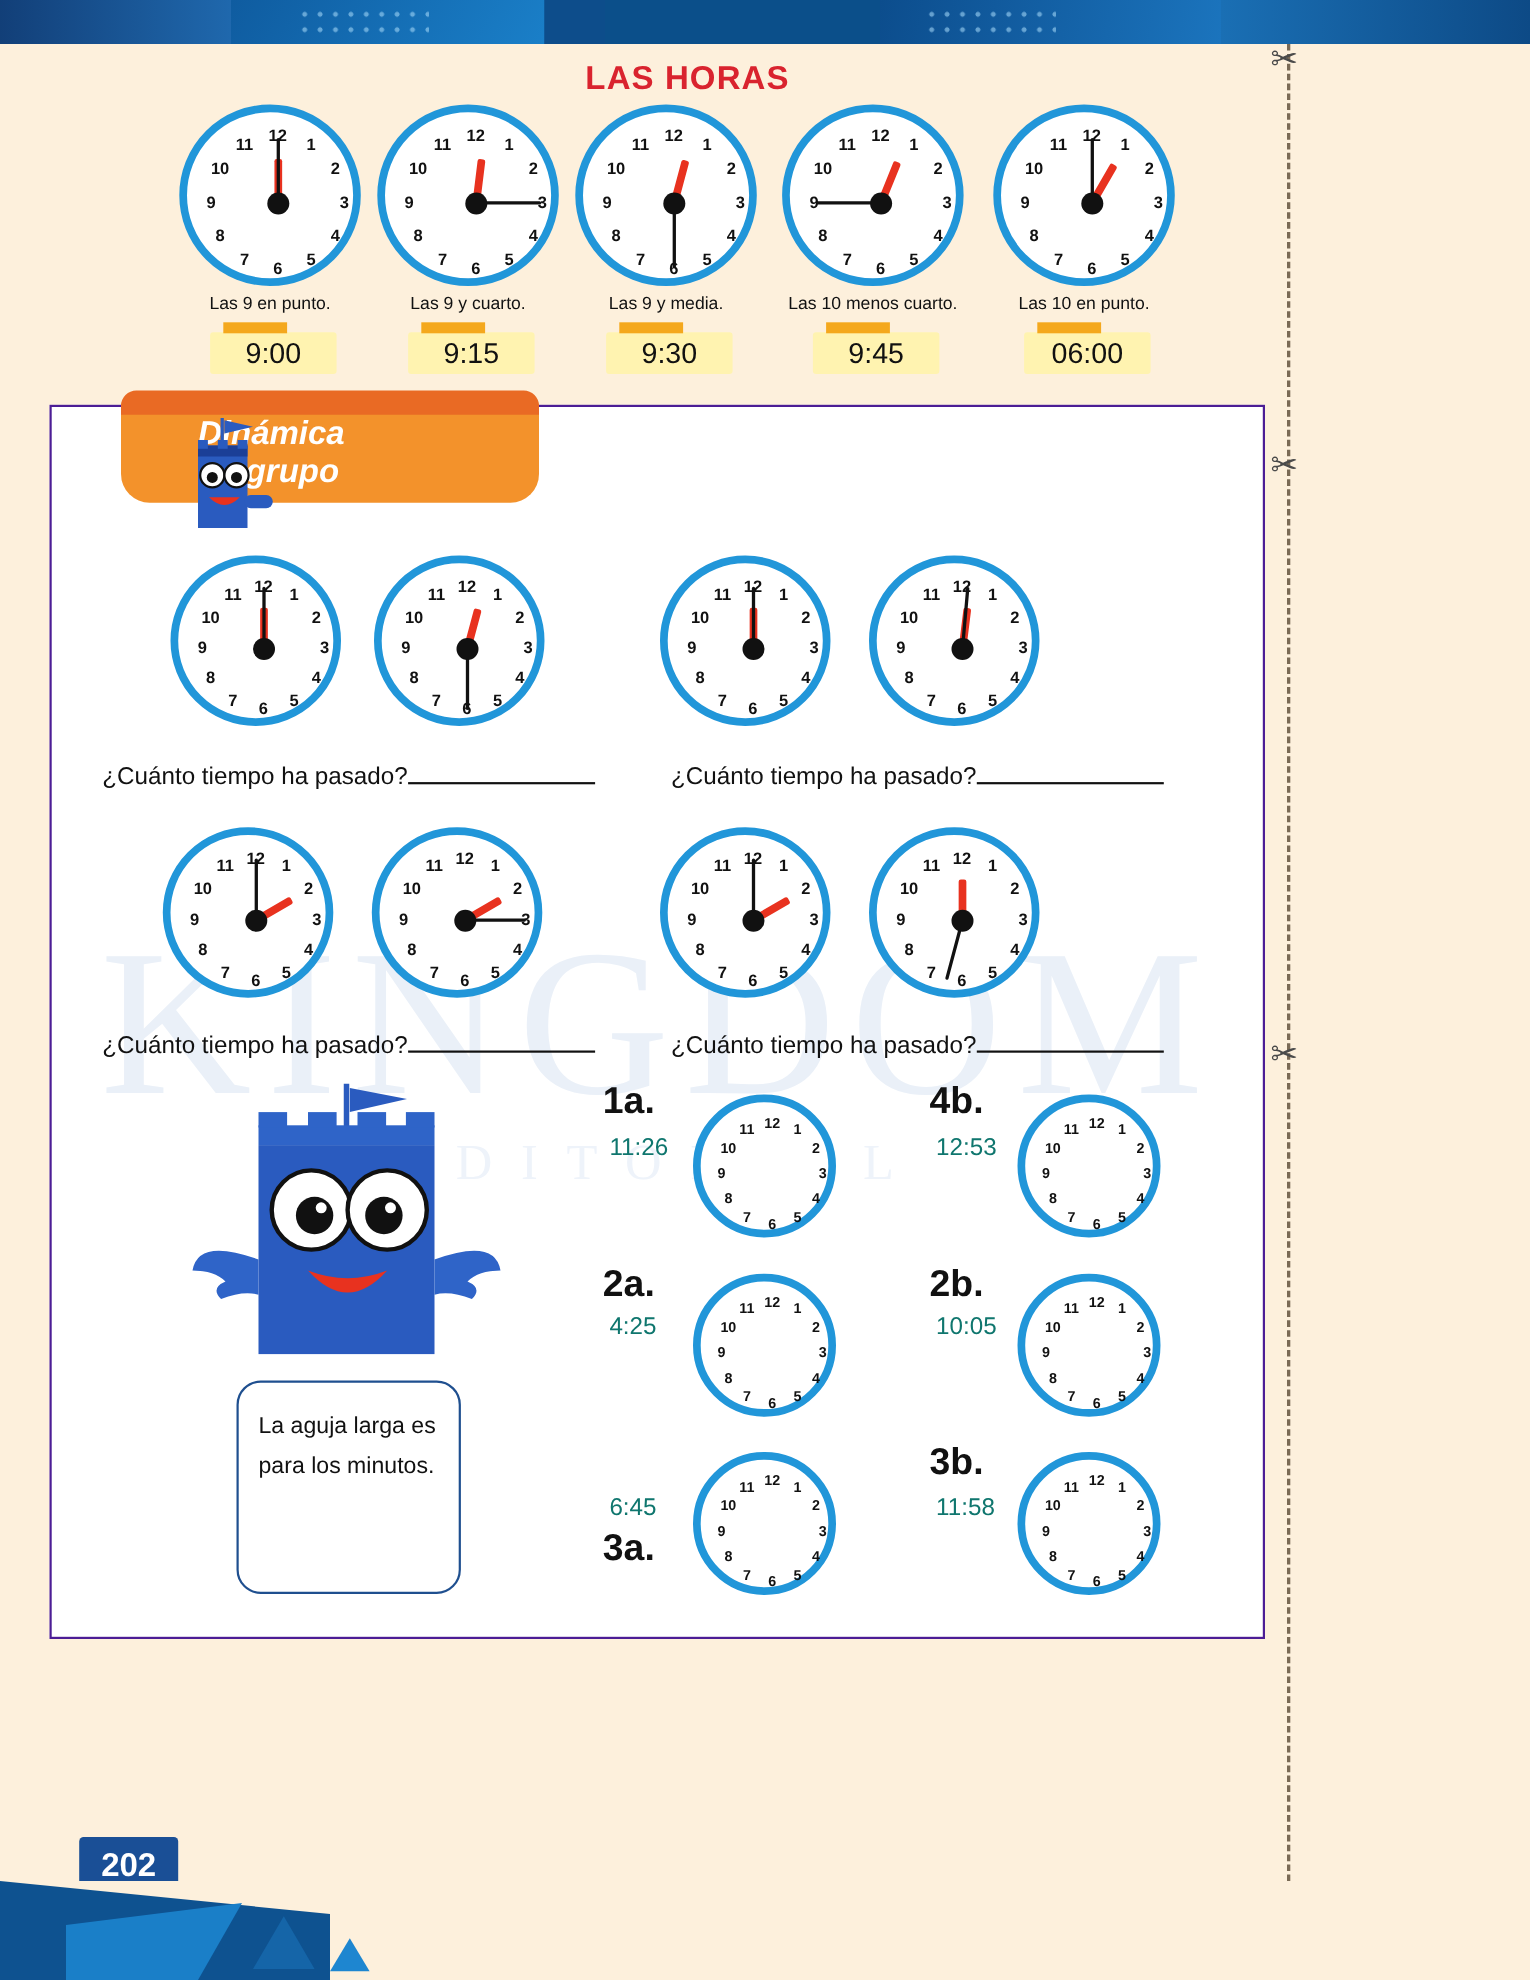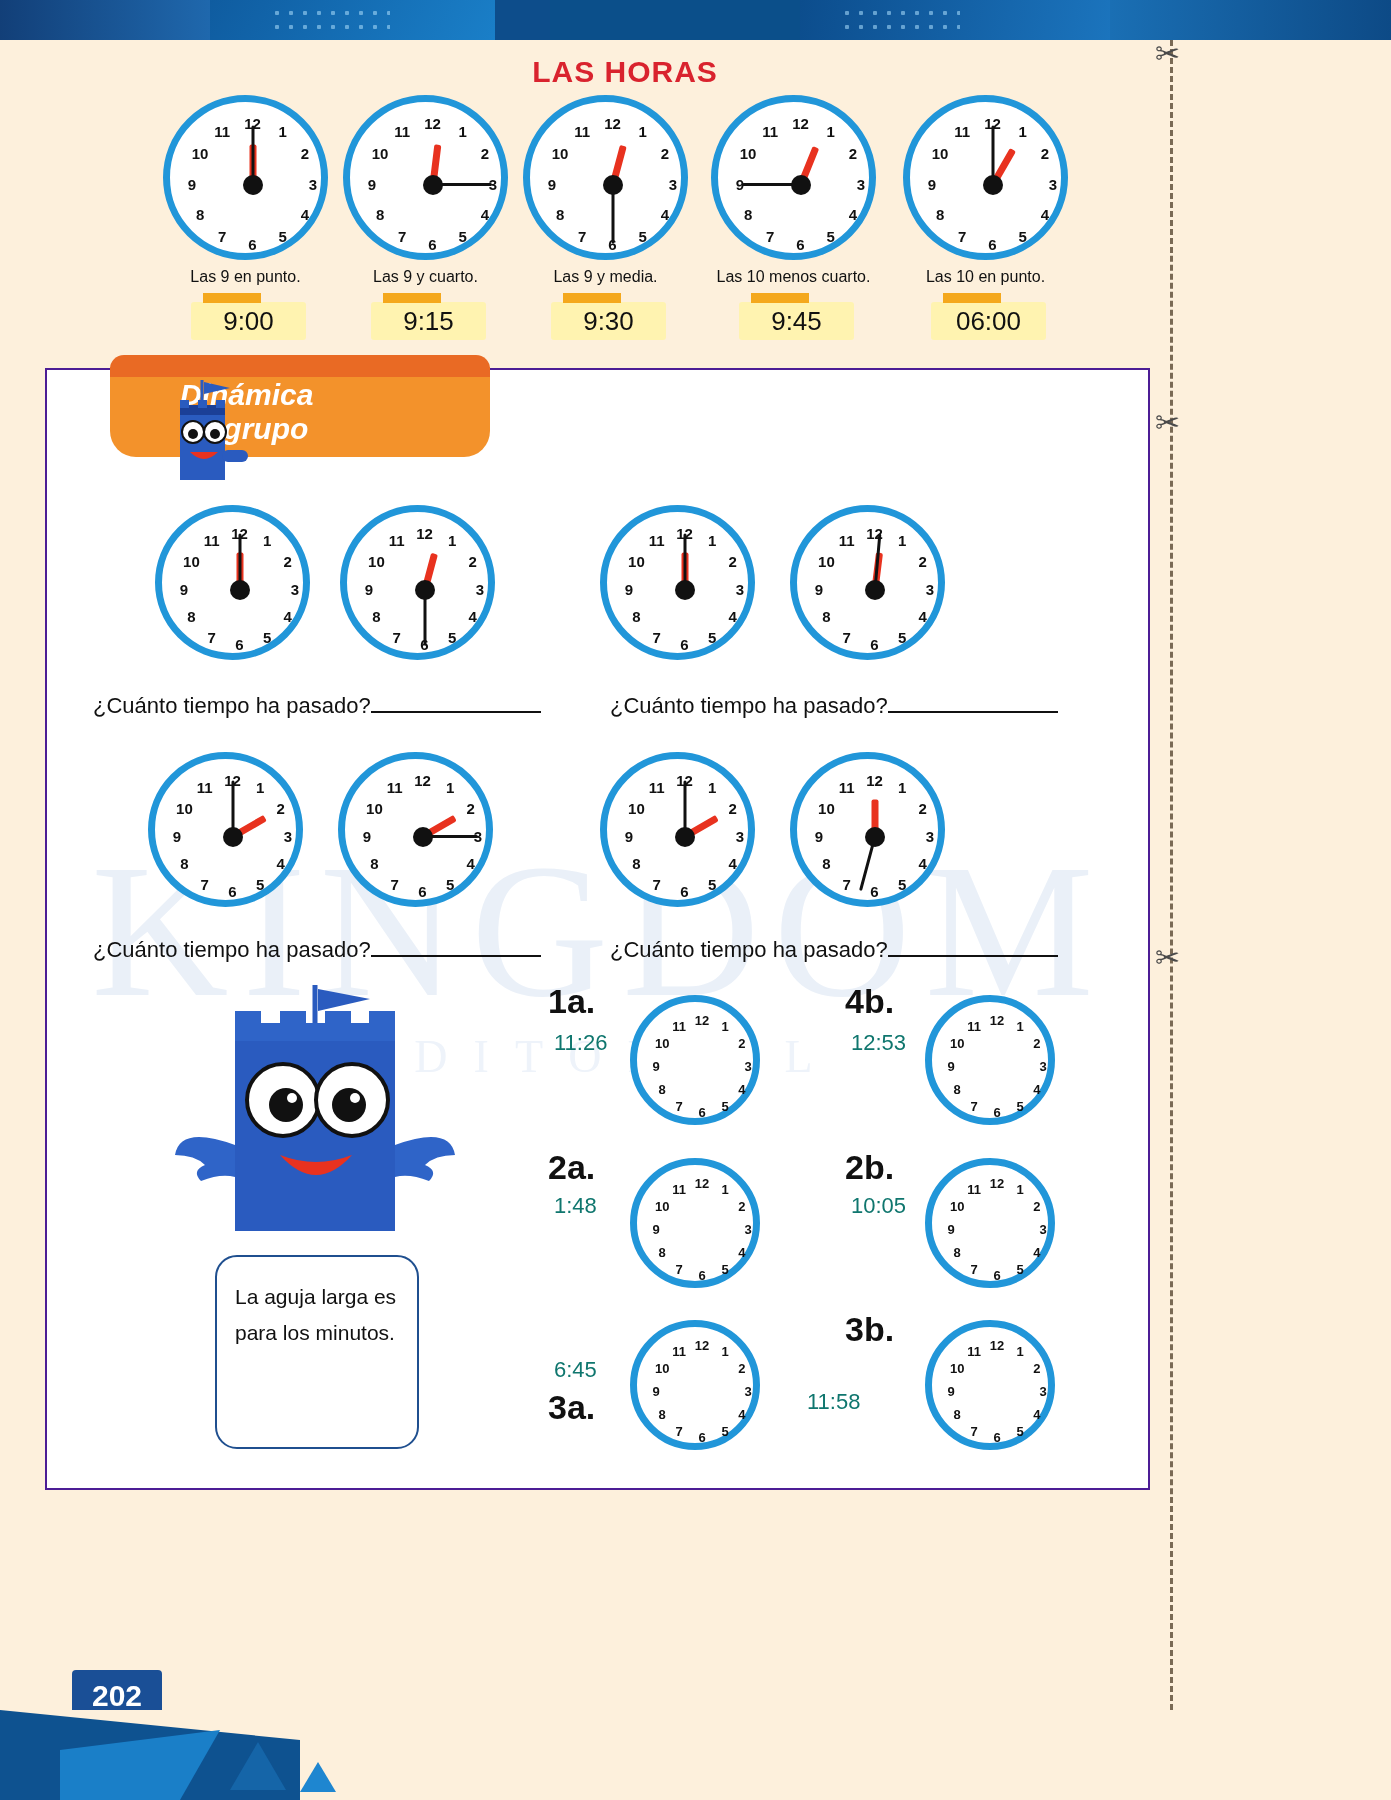--- a/index.html
+++ b/index.html
@@ -443,21 +443,21 @@
       <div class="num" style="left: 79px; top: 97.8372px;">5</div>
       <div class="num" style="left: 56px; top: 104px;">6</div>
       <div class="num" style="left: 33px; top: 97.8372px;">7</div>
       <div class="num" style="left: 16.1628px; top: 81px;">8</div>
       <div class="num" style="left: 10px; top: 58px;">9</div>
       <div class="num" style="left: 16.1628px; top: 35px;">10</div>
       <div class="num" style="left: 33px; top: 18.1628px;">11</div>
       <div class="num" style="left: 56px; top: 12px;">12</div>
     </div>
     <div class="exnum" style="left: 548px; top: 1148px; width: 90px;">2a.</div>
-    <div class="extime" style="left: 554px; top: 1193px; width: 90px;">1:48</div>
+    <div class="extime" style="left: 554px; top: 1193px; width: 90px;">4:25</div>
     <div class="clock" style="left: 630px; top: 1158px; width: 130px; height: 130px;">
       <div class="num" style="left: 79px; top: 18.1628px;">1</div>
       <div class="num" style="left: 95.8372px; top: 35px;">2</div>
       <div class="num" style="left: 102px; top: 58px;">3</div>
       <div class="num" style="left: 95.8372px; top: 81px;">4</div>
       <div class="num" style="left: 79px; top: 97.8372px;">5</div>
       <div class="num" style="left: 56px; top: 104px;">6</div>
       <div class="num" style="left: 33px; top: 97.8372px;">7</div>
       <div class="num" style="left: 16.1628px; top: 81px;">8</div>
       <div class="num" style="left: 10px; top: 58px;">9</div>
@@ -491,21 +491,21 @@
       <div class="num" style="left: 79px; top: 97.8372px;">5</div>
       <div class="num" style="left: 56px; top: 104px;">6</div>
       <div class="num" style="left: 33px; top: 97.8372px;">7</div>
       <div class="num" style="left: 16.1628px; top: 81px;">8</div>
       <div class="num" style="left: 10px; top: 58px;">9</div>
       <div class="num" style="left: 16.1628px; top: 35px;">10</div>
       <div class="num" style="left: 33px; top: 18.1628px;">11</div>
       <div class="num" style="left: 56px; top: 12px;">12</div>
     </div>
     <div class="exnum" style="left: 845px; top: 1310px; width: 90px;">3b.</div>
-    <div class="extime" style="left: 807px; top: 1357px; width: 90px; margin-top: 32px;">11:58</div>
+    <div class="extime" style="left: 851px; top: 1357px; width: 90px;">11:58</div>
     <div class="clock" style="left: 925px; top: 1320px; width: 130px; height: 130px;">
       <div class="num" style="left: 79px; top: 18.1628px;">1</div>
       <div class="num" style="left: 95.8372px; top: 35px;">2</div>
       <div class="num" style="left: 102px; top: 58px;">3</div>
       <div class="num" style="left: 95.8372px; top: 81px;">4</div>
       <div class="num" style="left: 79px; top: 97.8372px;">5</div>
       <div class="num" style="left: 56px; top: 104px;">6</div>
       <div class="num" style="left: 33px; top: 97.8372px;">7</div>
       <div class="num" style="left: 16.1628px; top: 81px;">8</div>
       <div class="num" style="left: 10px; top: 58px;">9</div>

